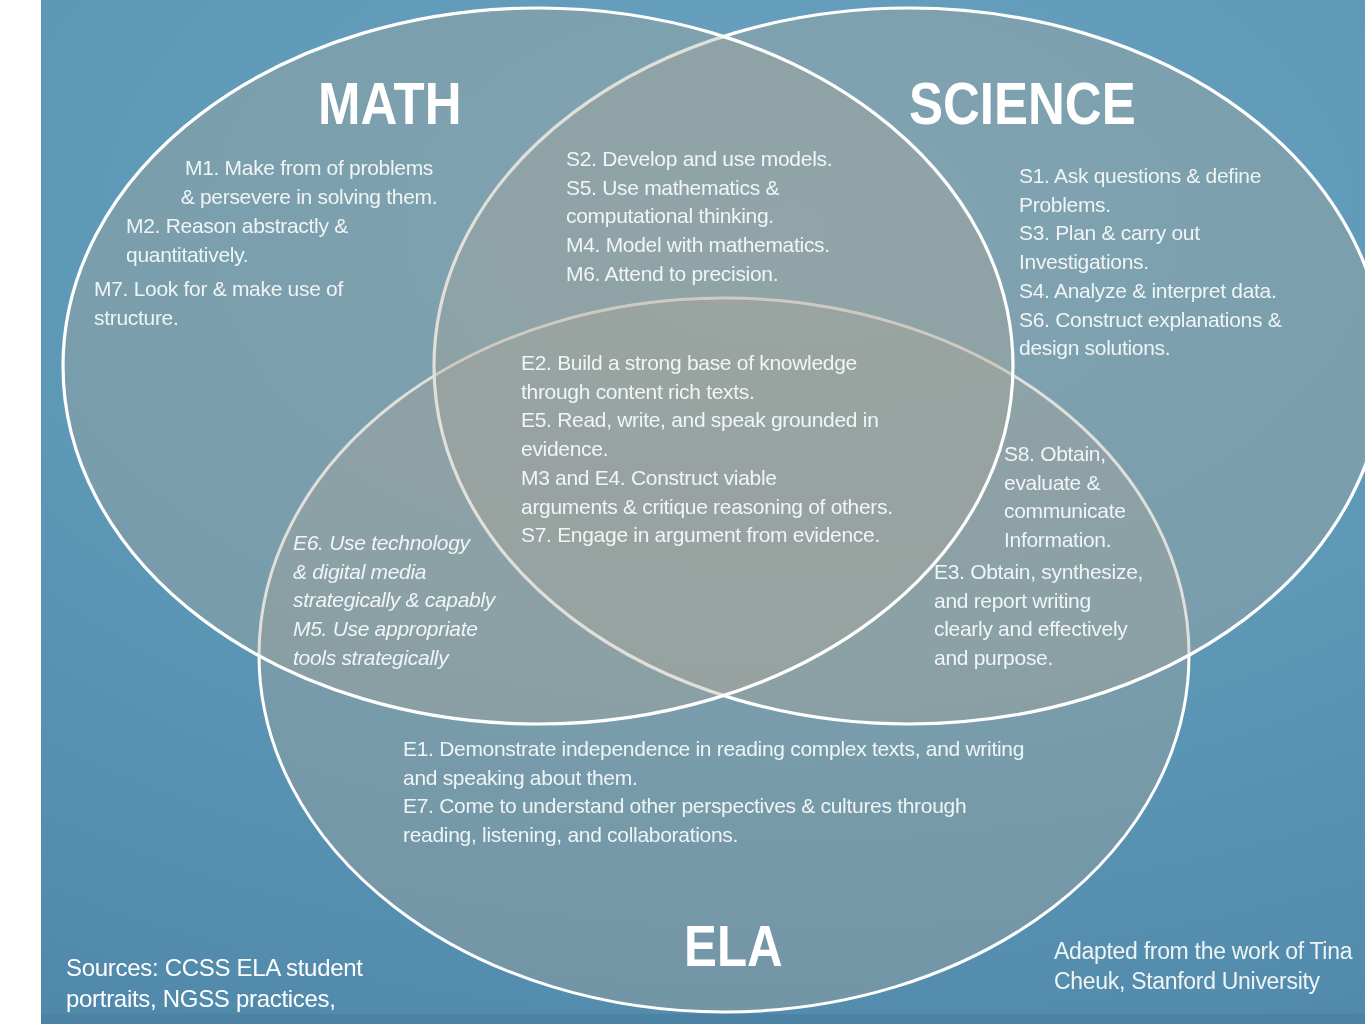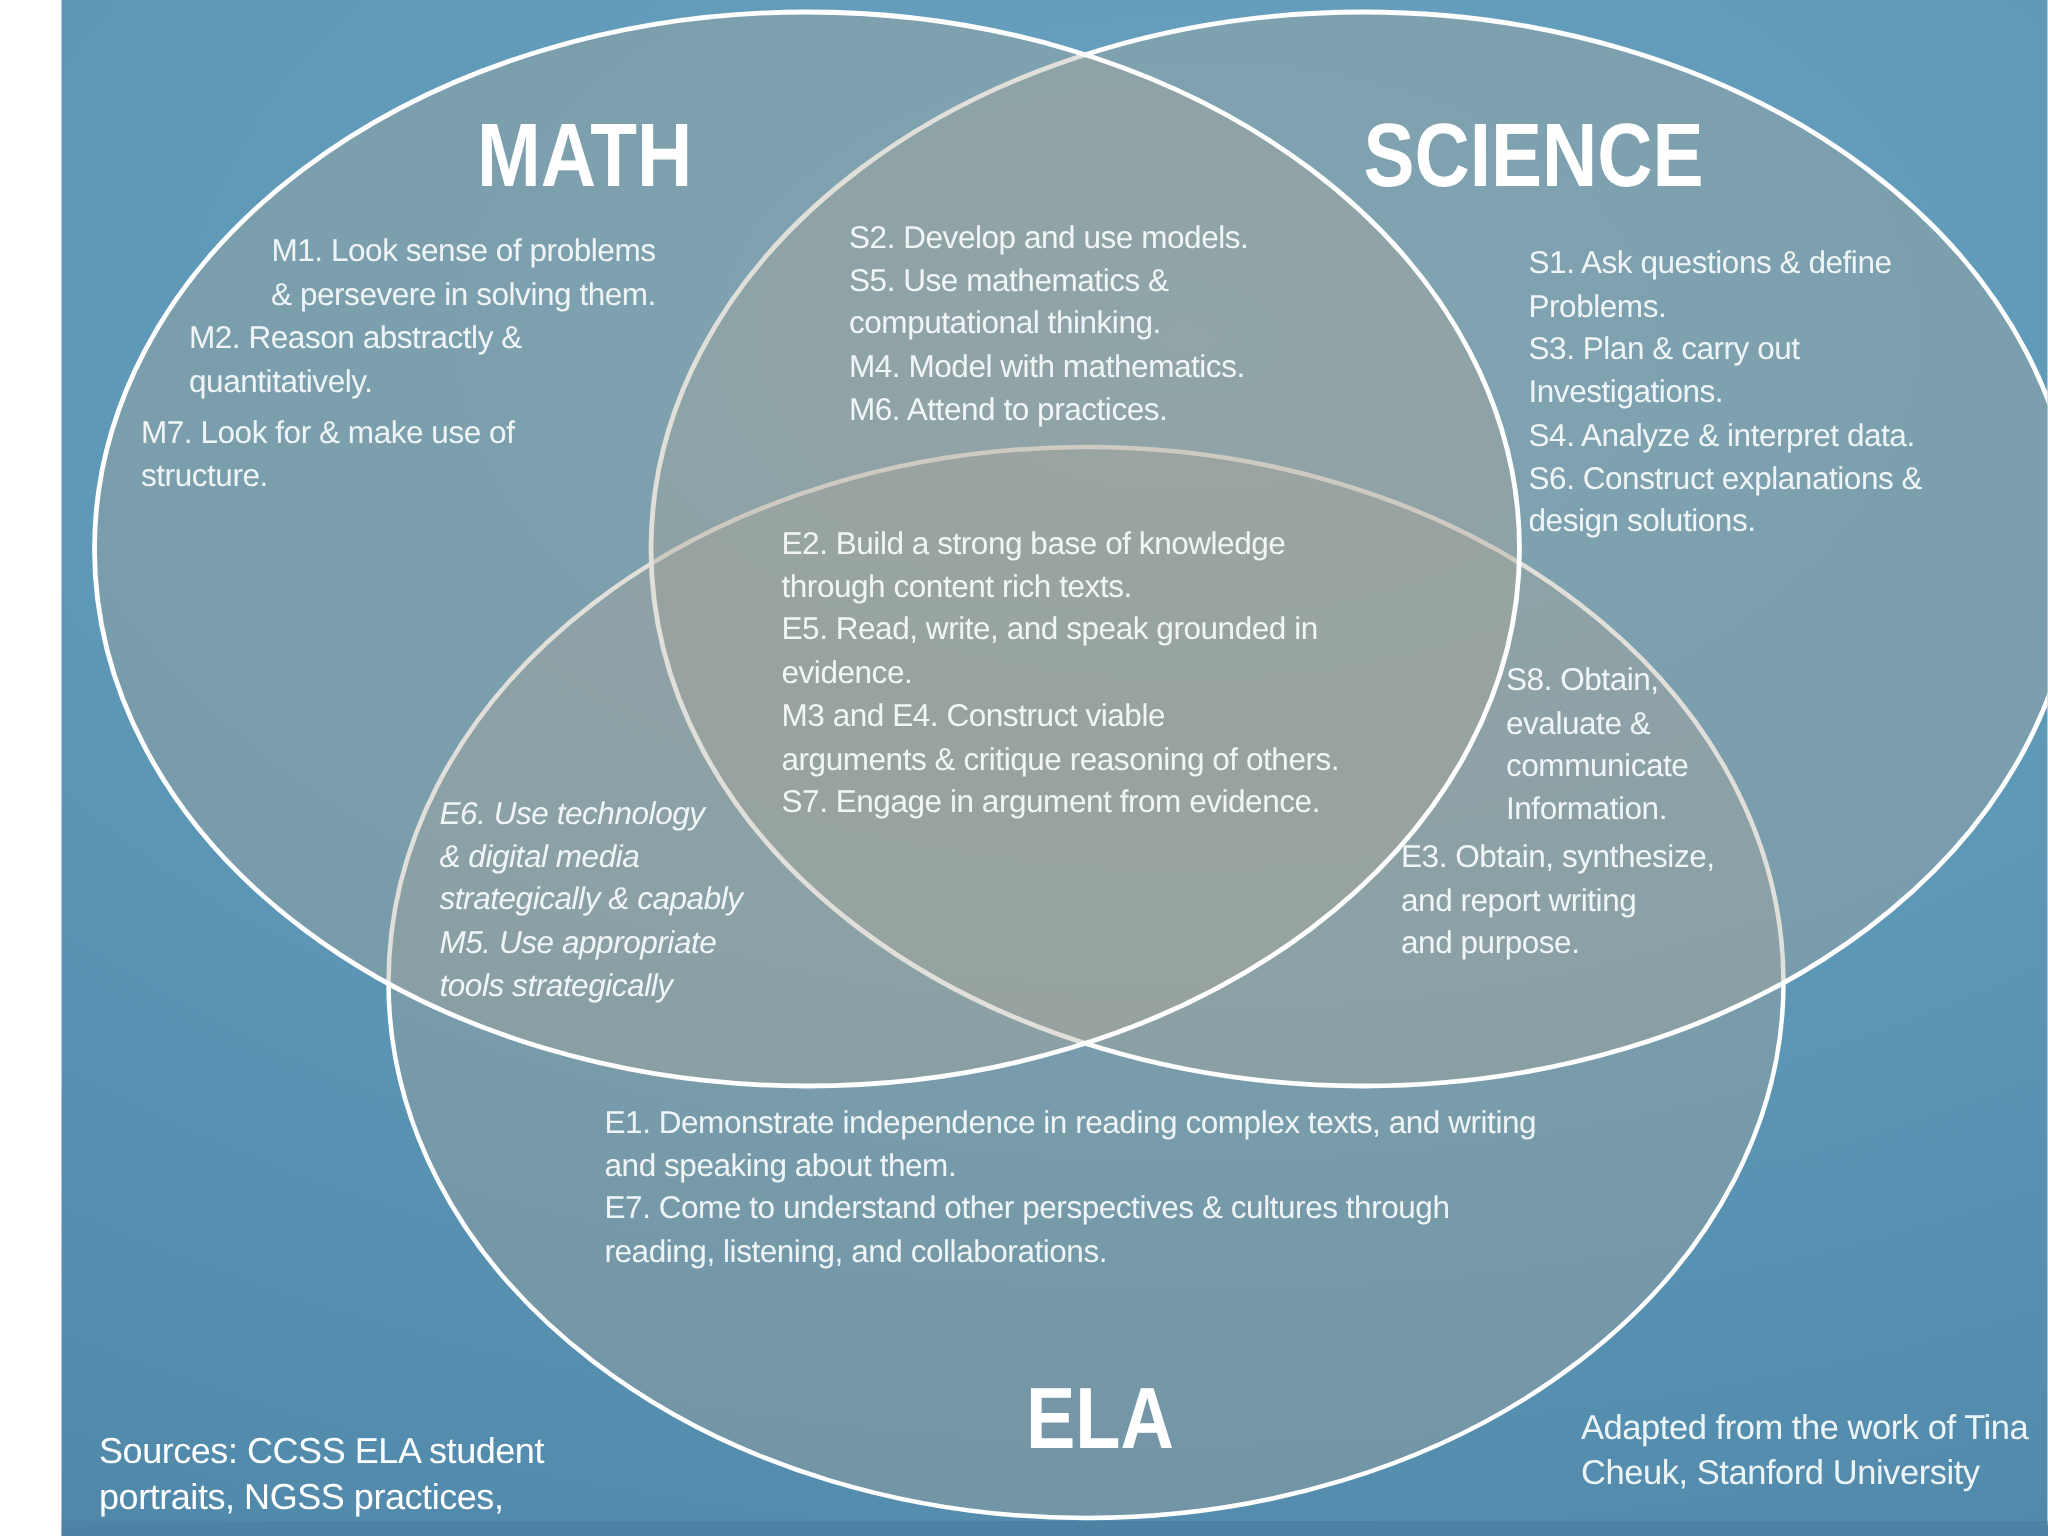--- a/index.html
+++ b/index.html
@@ -27,38 +27,38 @@
     <ellipse cx="683" cy="655" rx="465" ry="357" fill="rgba(172,166,152,0.36)" stroke="#ffffff" stroke-width="3"></ellipse>
     <ellipse cx="868" cy="366" rx="475" ry="358" fill="rgba(172,166,152,0.36)" stroke="#ffffff" stroke-width="3.2"></ellipse>
     <ellipse cx="497" cy="366" rx="475" ry="358" fill="rgba(172,166,152,0.36)" stroke="#ffffff" stroke-width="3.2"></ellipse>
   </svg>
 
   <div class="vtitle" style="left:277px;top:74px;">MATH</div>
   <div class="vtitle" style="left:868px;top:74px;">SCIENCE</div>
   <div class="vtitle" style="left:643px;top:917px;font-size:58px;line-height:58px;">ELA</div>
 
   <div class="blk centered" style="left:103px;top:154px;width:330px;">
-    <div class="ln">M1. Look sense of problems</div>
+    <div class="ln">M1. Make from of problems</div>
     <div class="ln">&amp; persevere in solving them.</div>
   </div>
   <div class="blk" style="left:85px;top:212px;">
     <div class="ln">M2. Reason abstractly &amp;</div>
     <div class="ln">quantitatively.</div>
   </div>
   <div class="blk" style="left:53px;top:275px;">
     <div class="ln">M7. Look for &amp; make use of</div>
     <div class="ln">structure.</div>
   </div>
 
   <div class="blk" style="left:525px;top:145px;">
     <div class="ln">S2. Develop and use models.</div>
     <div class="ln">S5. Use mathematics &amp;</div>
     <div class="ln">computational thinking.</div>
     <div class="ln">M4. Model with mathematics.</div>
-    <div class="ln">M6. Attend to practices.</div>
+    <div class="ln">M6. Attend to precision.</div>
   </div>
 
   <div class="blk" style="left:978px;top:162px;">
     <div class="ln">S1. Ask questions &amp; define</div>
     <div class="ln">Problems.</div>
     <div class="ln">S3. Plan &amp; carry out</div>
     <div class="ln">Investigations.</div>
     <div class="ln">S4. Analyze &amp; interpret data.</div>
     <div class="ln">S6. Construct explanations &amp;</div>
     <div class="ln">design solutions.</div>
@@ -85,20 +85,21 @@
   <div class="blk" style="left:963px;top:440px;">
     <div class="ln">S8. Obtain,</div>
     <div class="ln">evaluate &amp;</div>
     <div class="ln">communicate</div>
     <div class="ln">Information.</div>
   </div>
 
   <div class="blk" style="left:893px;top:558px;">
     <div class="ln">E3. Obtain, synthesize,</div>
     <div class="ln">and report writing</div>
+    <div class="ln">clearly and effectively</div>
     <div class="ln">and purpose.</div>
   </div>
 
   <div class="blk" style="left:362px;top:735px;">
     <div class="ln">E1. Demonstrate independence in reading complex texts, and writing</div>
     <div class="ln">and speaking about them.</div>
     <div class="ln">E7. Come to understand other perspectives &amp; cultures through</div>
     <div class="ln">reading, listening, and collaborations.</div>
   </div>
 

